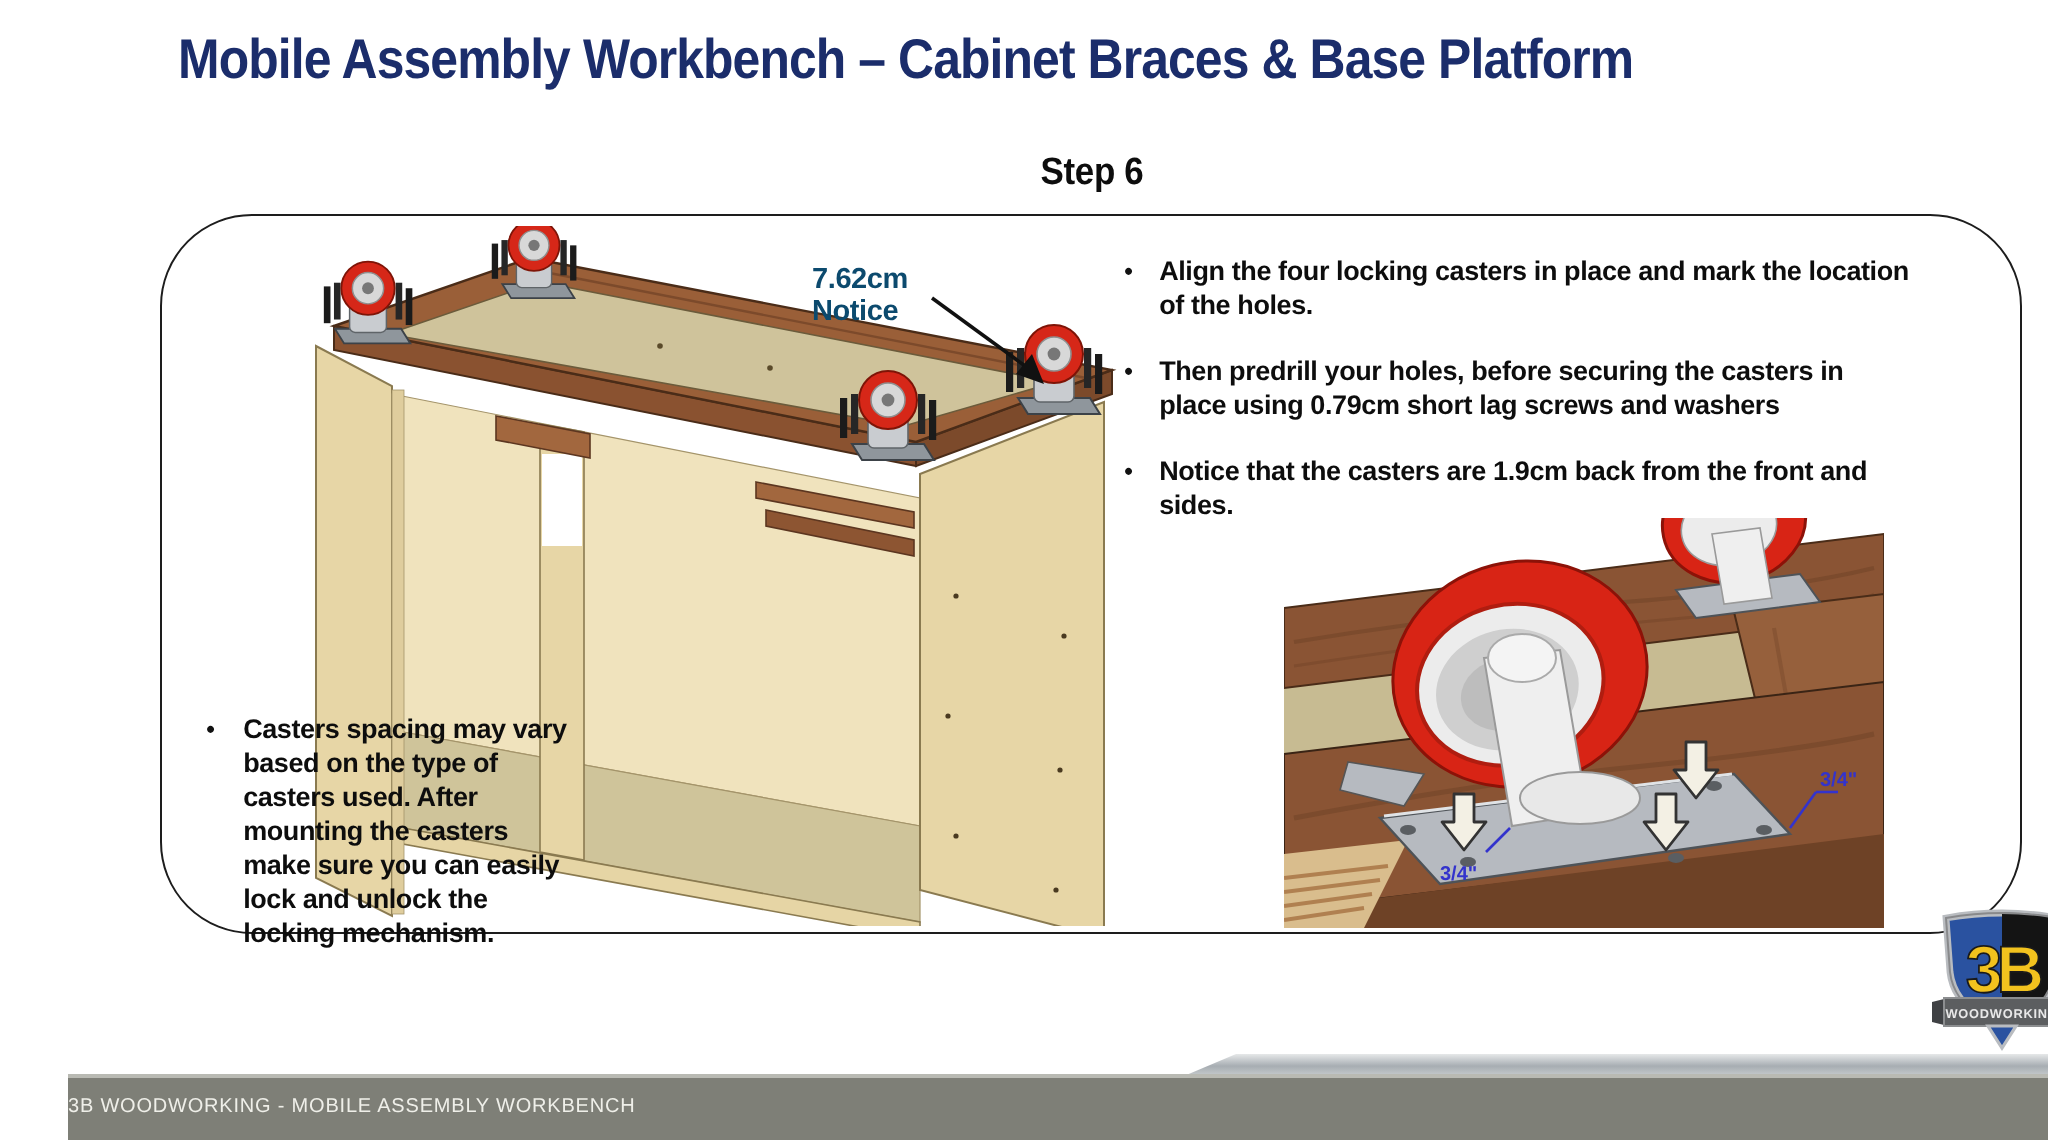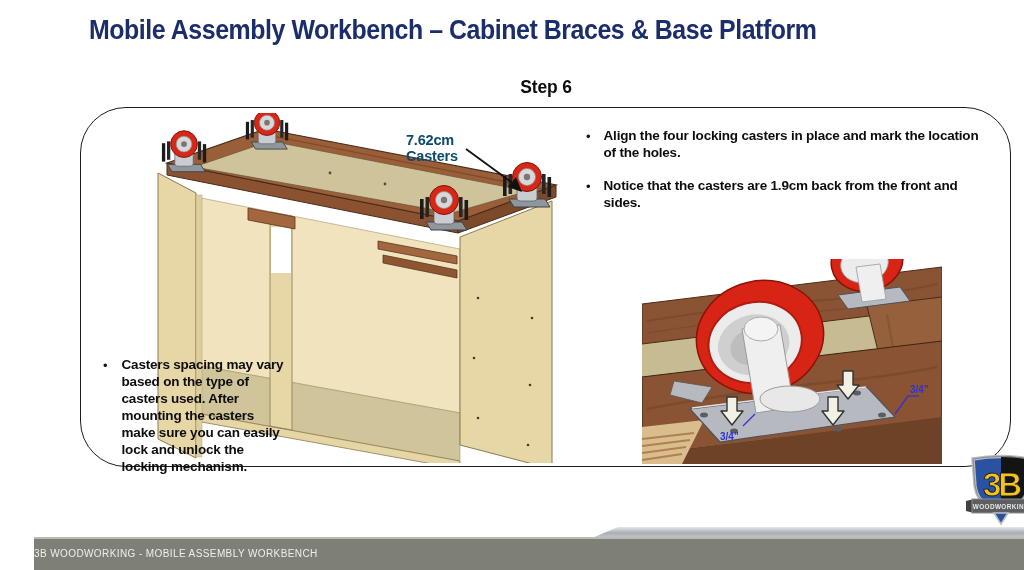--- a/index.html
+++ b/index.html
@@ -11,21 +11,21 @@
          white-space:nowrap;letter-spacing:-0.5px;transform:scaleX(0.89);transform-origin:left top;}
   .step{position:absolute;left:0;top:76px;width:1024px;text-align:center;font-size:19px;
         font-weight:bold;color:#0d0d0d;letter-spacing:-0.2px;transform:scaleX(0.92);}
 
   .content-box{position:absolute;left:46px;top:107px;width:929px;height:358px;background:#fff;
                border:1.6px solid #1d1d1d;border-radius:46px;}
 
   .caster-label{position:absolute;left:325px;top:24px;font-size:14.5px;font-weight:bold;
                 line-height:1.12;color:#0c4a6e;}
 
-  .bullets-right{position:absolute;left:505px;top:19px;width:394px;display:flex;
+  .bullets-right{position:absolute;left:481px;top:19px;width:394px;display:flex;
                  flex-direction:column;gap:16px;}
   .bullet-row{display:flex;gap:13px;}
   .bullet-row .dot::before{content:"•";font-size:13px;line-height:17px;}
   .bullet-text{font-size:13.5px;font-weight:bold;line-height:17px;color:#0d0d0d;}
 
   .note-left{position:absolute;left:22px;top:248px;display:flex;gap:14px;}
   .note-left .dot::before{content:"•";font-size:13px;line-height:17px;}
   .note-left .bullet-text{width:162px;}
 
   .workbench{position:absolute;left:49px;top:5px;}
@@ -108,27 +108,31 @@
       <use href="#caster" transform="translate(314,101)"></use>
 
       <g>
         <line x1="336" y1="36" x2="388" y2="74" stroke="#111" stroke-width="1.8"></line>
         <polygon points="392,79 378,74 386,64" fill="#111"></polygon>
       </g>
     </svg>
 
     <div class="caster-label cond">
       <div>7.62cm</div>
-      <div>Casters</div>
+      <div>Notice</div>
     </div>
 
     <div class="bullets-right">
       <div class="bullet-row">
         <span class="dot"></span>
         <div class="bullet-text cond">Align the four locking casters in place and mark the location of the holes.</div>
+      </div>
+      <div class="bullet-row">
+        <span class="dot"></span>
+        <div class="bullet-text cond">Then predrill your holes, before securing the casters in place using 0.79cm short lag screws and washers</div>
       </div>
       <div class="bullet-row">
         <span class="dot"></span>
         <div class="bullet-text cond">Notice that the casters are 1.9cm back from the front and sides.</div>
       </div>
     </div>
 
     <div class="note-left">
       <span class="dot"></span>
       <div class="bullet-text cond">Casters spacing may vary based on the type of casters used. After mounting the casters make sure you can easily lock and unlock the locking mechanism.</div>

